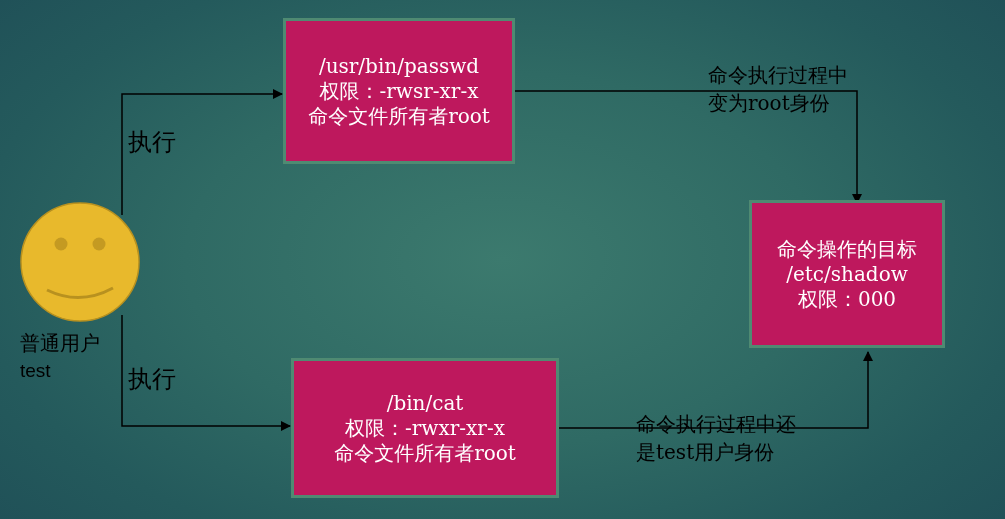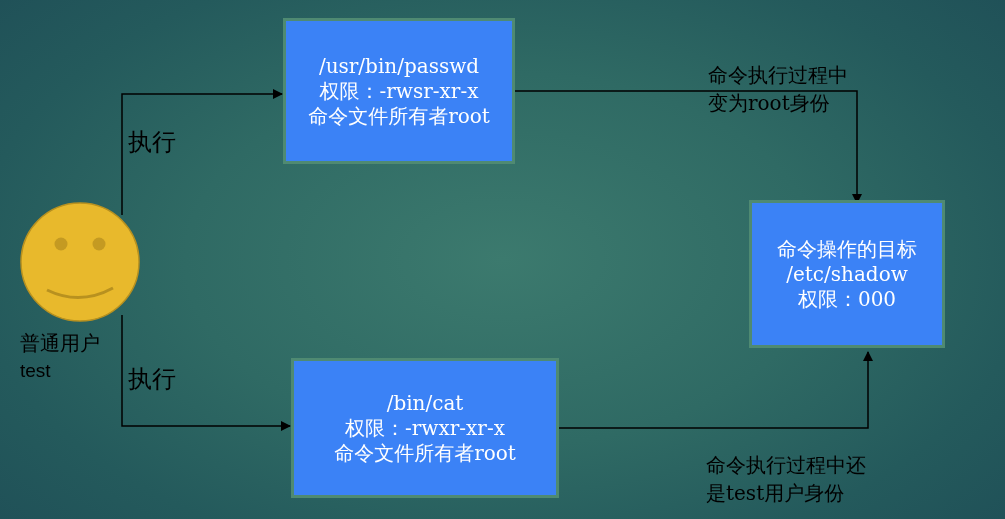--- a/index.html
+++ b/index.html
@@ -1,19 +1,19 @@
 <!DOCTYPE html>
 <html><head>
 <meta charset="utf-8">
 <style>
   html,body{margin:0;padding:0;}
   body{width:1005px;height:519px;overflow:hidden;position:relative;
     background: radial-gradient(ellipse 70% 80% at 50% 50%, #3c7a6e 0%, #2f6a64 45%, #245a5c 75%, #1f4f57 100%);
     font-family:"DejaVu Serif","Liberation Serif",serif;}
-  .box{position:absolute;background:#3b82f6;border:3px solid #4f8a72;box-sizing:border-box;
+  .box{position:absolute;background:#be185d;border:3px solid #4f8a72;box-sizing:border-box;
     display:flex;flex-direction:column;align-items:center;justify-content:center;color:#fff;
     font-size:20px;line-height:25px;text-align:center;}
   .label{position:absolute;color:#000000;font-size:20px;line-height:28px;white-space:nowrap;}
   svg.wires{position:absolute;left:0;top:0;}
   .smiley{position:absolute;left:20px;top:202px;width:120px;height:120px;}
 </style>
 </head>
 <body>
 
 <svg class="wires" width="1005" height="519">
@@ -59,16 +59,16 @@
   <div>命令操作的目标</div>
   <div>/etc/shadow</div>
   <div>权限：000</div>
 </div>
 
 <div class="label" style="left:708px;top:61px;">
   <div>命令执行过程中</div>
   <div>变为root身份</div>
 </div>
 
-<div class="label" style="left:706px;top:410px;margin-top:41px;">
+<div class="label" style="left:636px;top:410px;">
   <div>命令执行过程中还</div>
   <div>是test用户身份</div>
 </div>
 
 </body></html>

